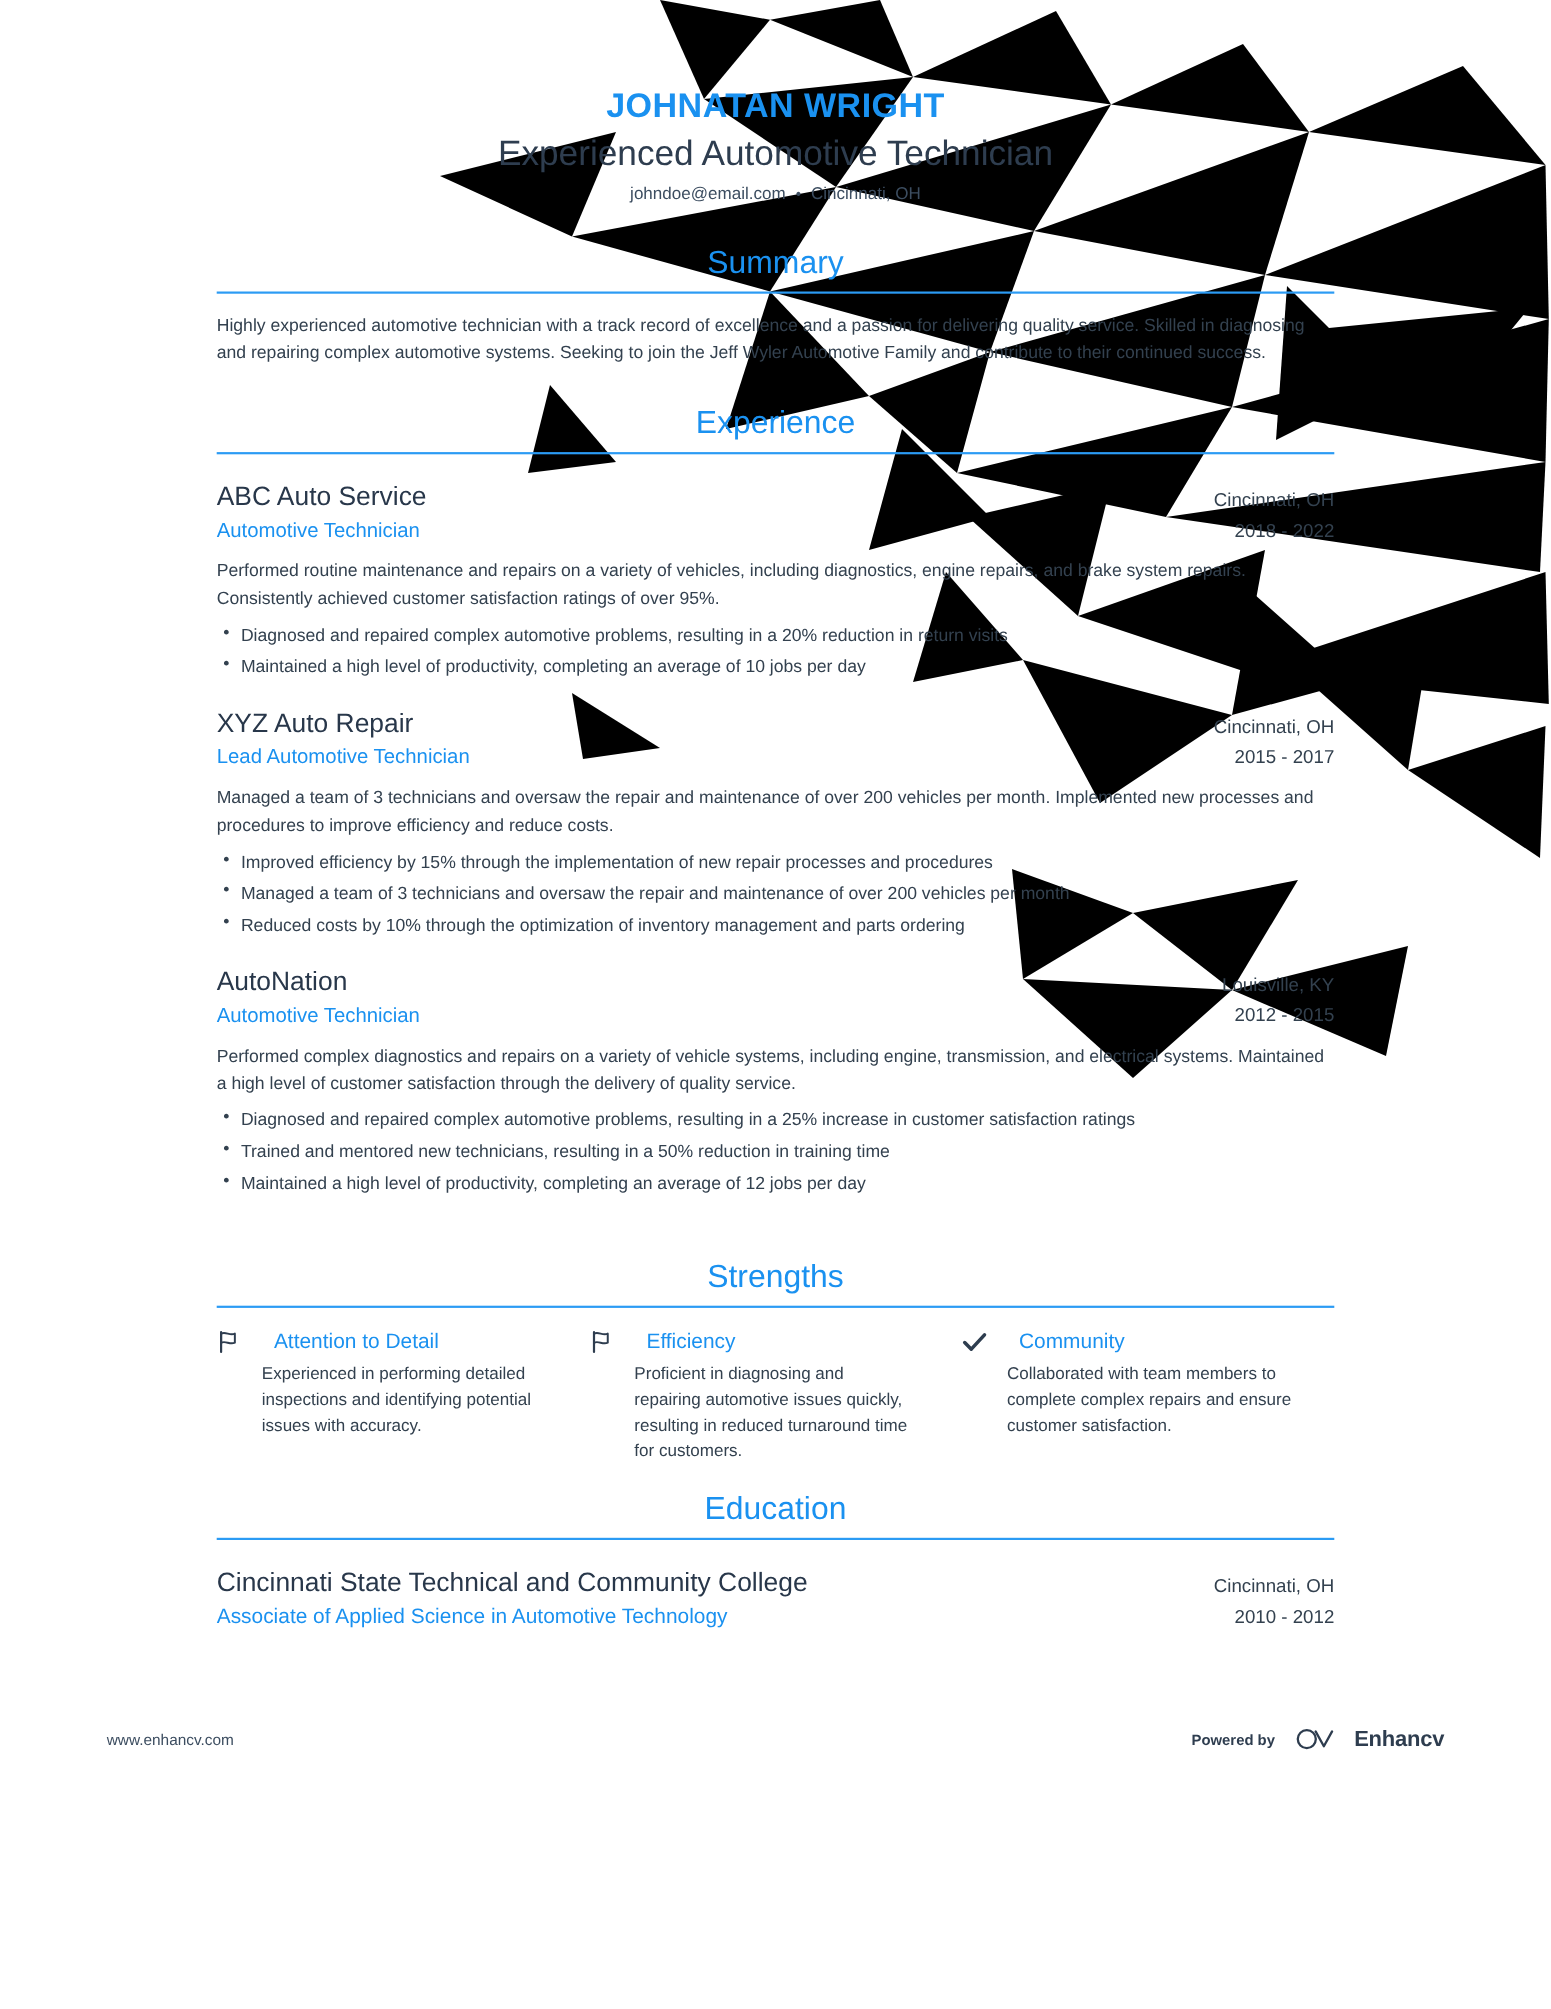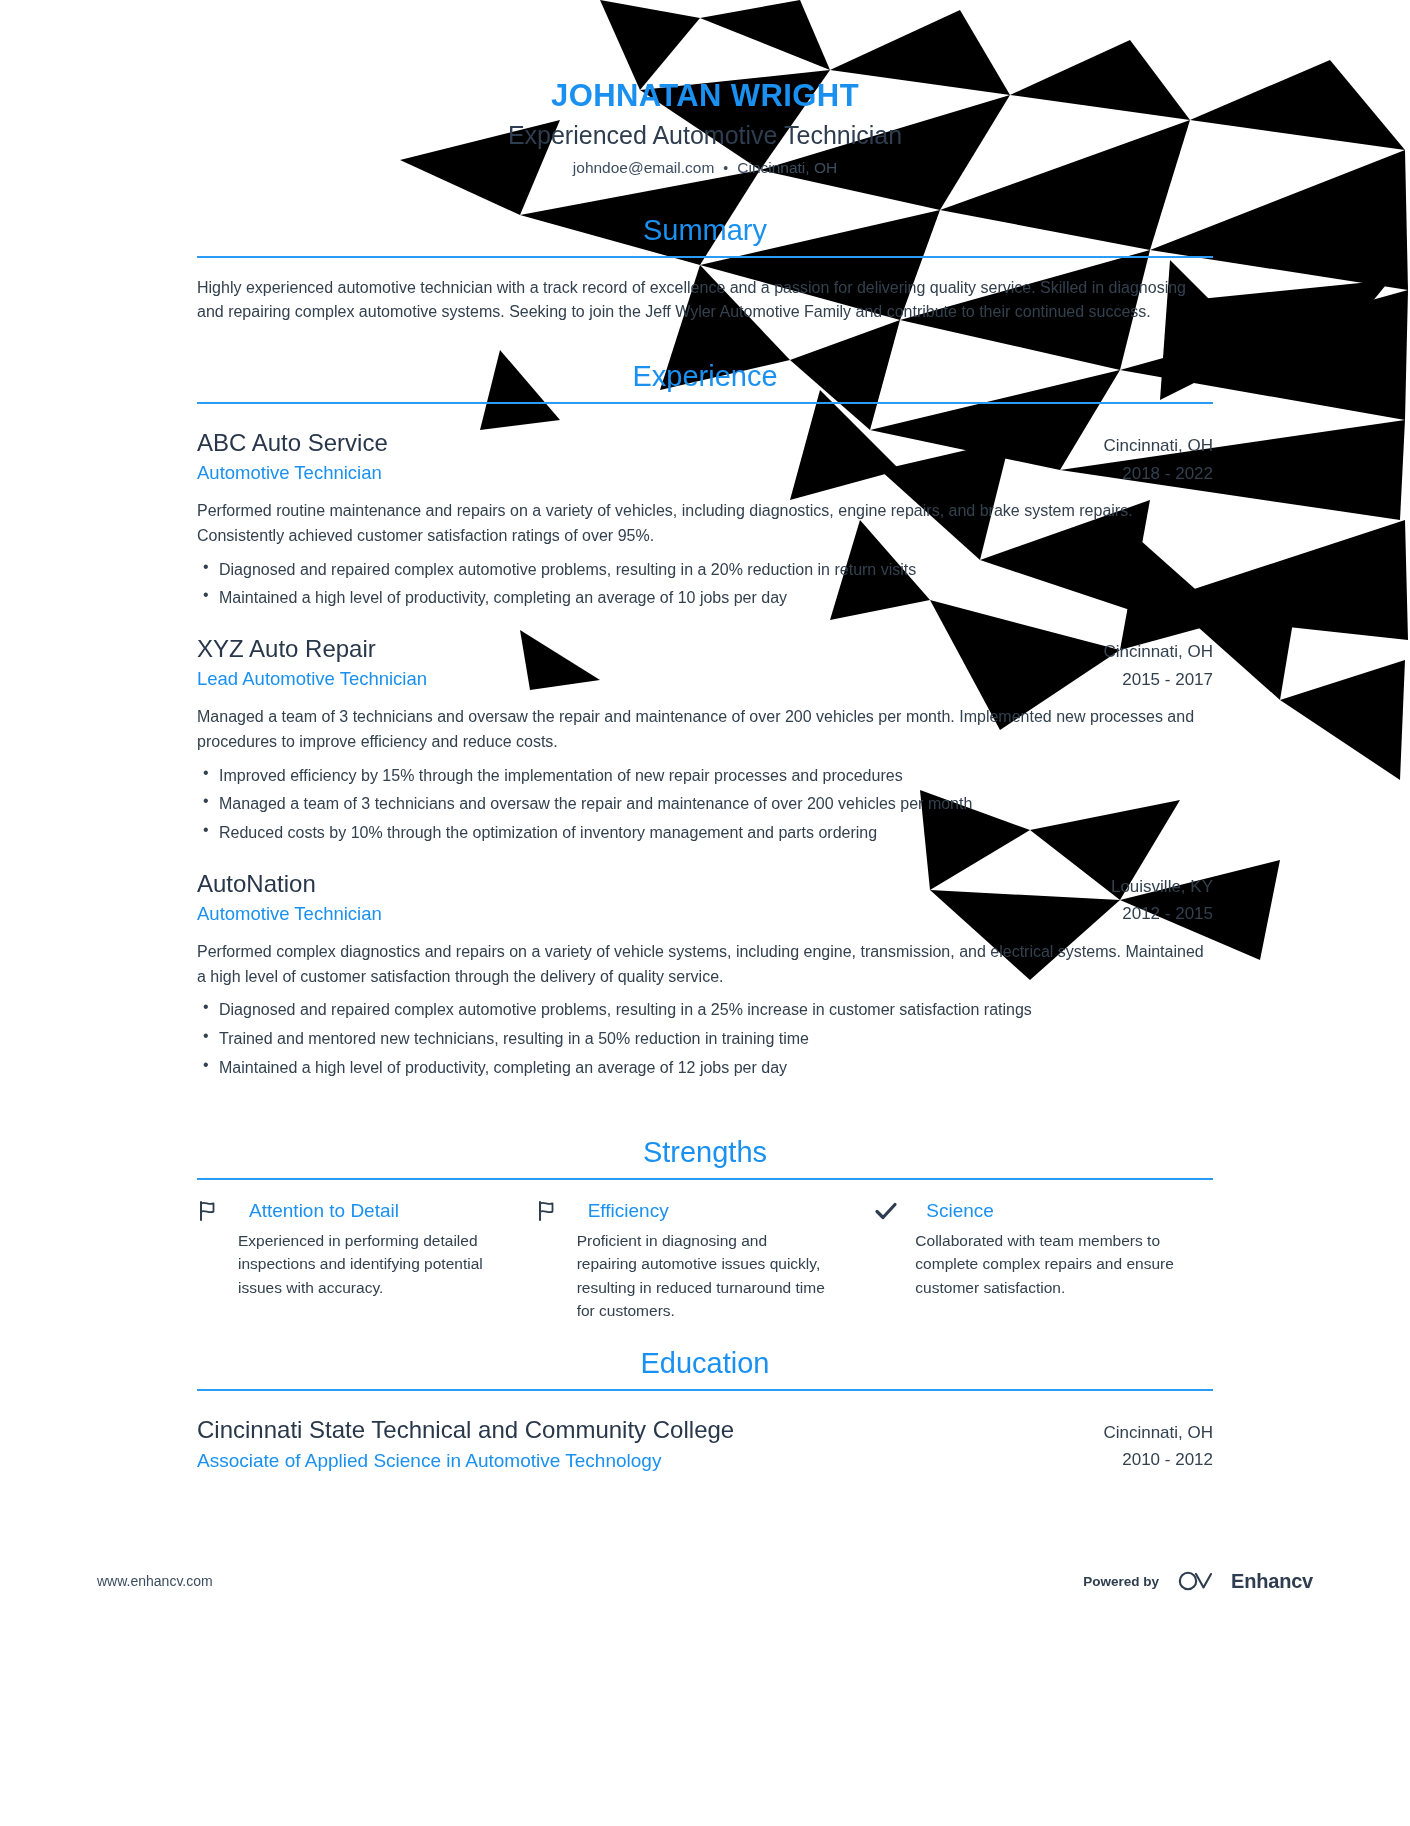--- a/index.html
+++ b/index.html
@@ -47,21 +47,21 @@
 
   .hdr-name {
     font-size: 31px;
     font-weight: bold;
     letter-spacing: 0.4px;
     color: #1a91f0;
     line-height: 1.18;
   }
 
   .hdr-title {
-    font-size: 25px;
+    font-size: 32px;
     font-weight: 400;
     color: #2e3d4f;
     line-height: 1.3;
     margin-top: 4px;
   }
 
   .hdr-contact {
     font-size: 15.5px;
     color: #3c4d60;
     margin-top: 6px;
@@ -411,21 +411,21 @@
           <p class="strength-desc">Proficient in diagnosing and repairing automotive issues quickly, resulting in reduced turnaround time for customers.</p>
         </div>
 
         <div class="strength">
           <div class="strength-head">
             <span class="strength-icon">
               <svg width="24" height="24" viewBox="0 0 24 24">
                 <path d="M3 12.5 L9 18.5 L21 5.5" stroke="#2e3d4f" stroke-width="3.2" fill="none" stroke-linecap="round" stroke-linejoin="round"></path>
               </svg>
             </span>
-            <span class="strength-title">Science</span>
+            <span class="strength-title">Community</span>
           </div>
           <p class="strength-desc">Collaborated with team members to complete complex repairs and ensure customer satisfaction.</p>
         </div>
 
       </div>
     </div>
 
     <div class="section" style="margin-top:24px;">
       <div class="section-head">Education</div>
       <div class="section-rule"></div>

